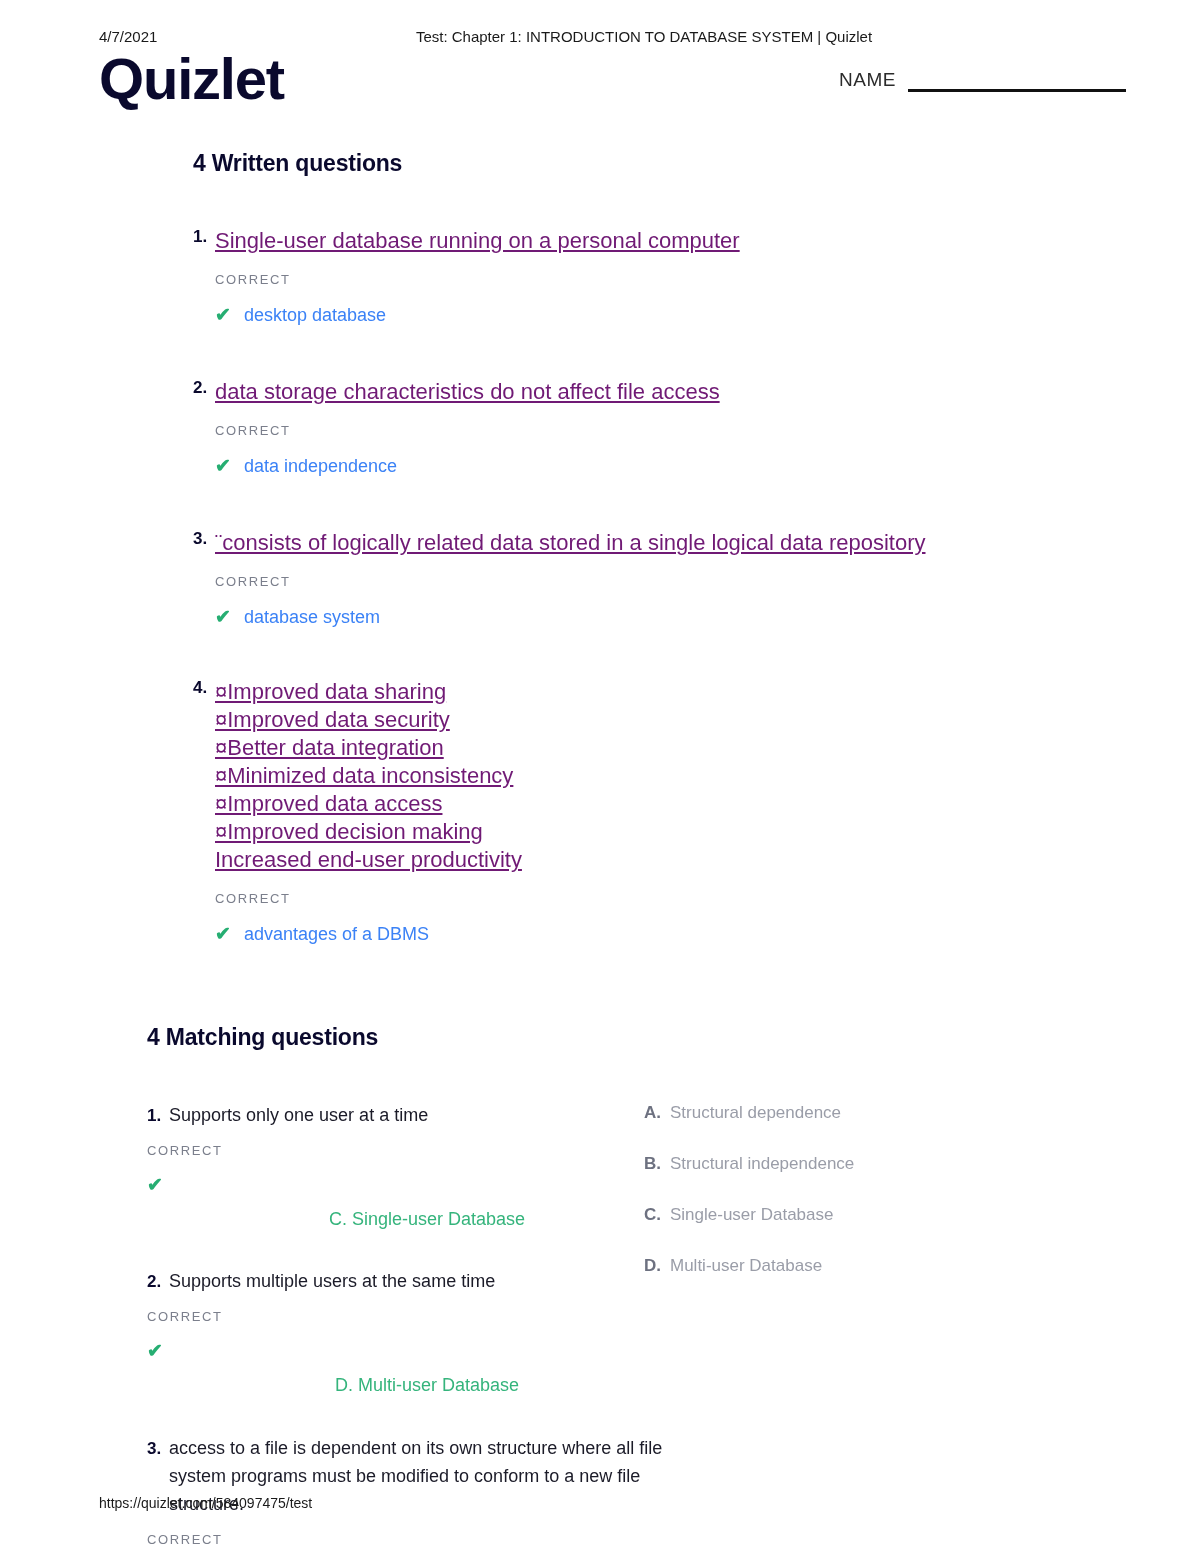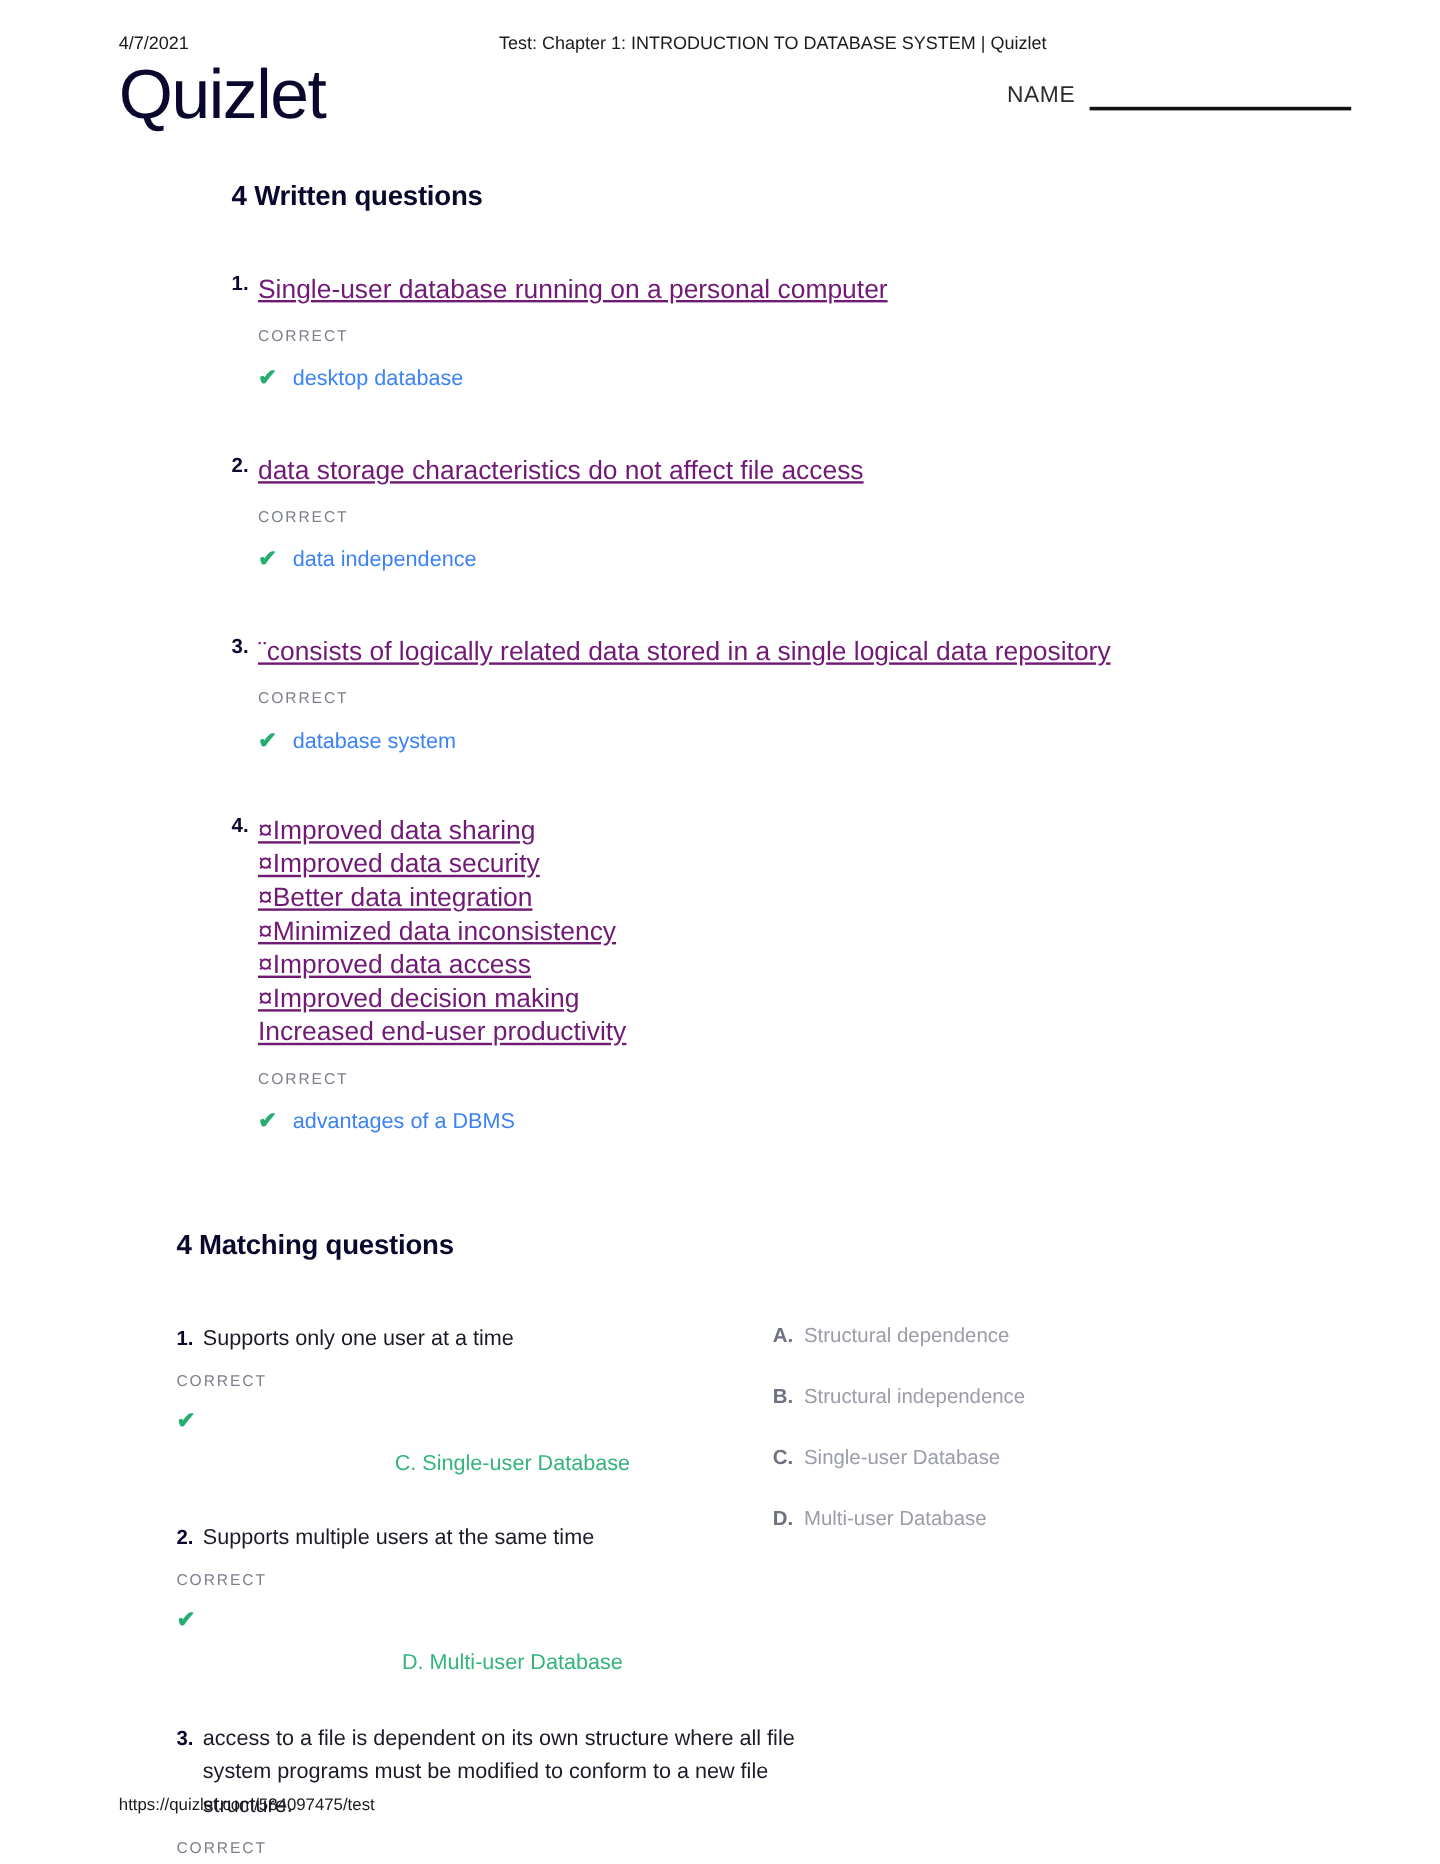--- a/index.html
+++ b/index.html
@@ -45,21 +45,21 @@
     text-align: center;
     white-space: nowrap;
   }
 
   
   .brand {
     position: absolute;
     left: 55px;
     top: 50px;
     font-size: 58px;
-    font-weight: 400;
+    font-weight: 700;
     letter-spacing: -1.2px;
     line-height: 1;
     color: #0a092d;
   }
   .name-block {
     position: absolute;
     right: 30px;
     top: 70px;
     display: flex;
     align-items: flex-end;

